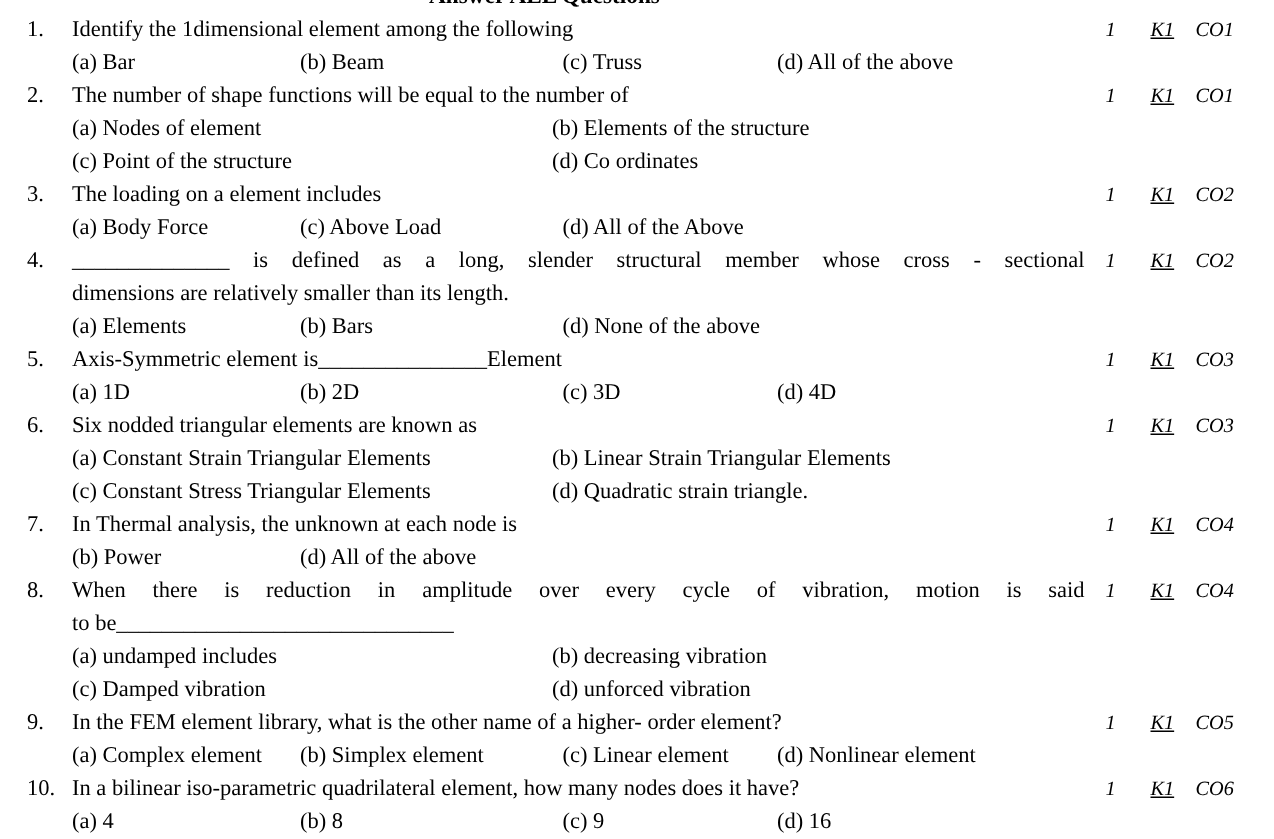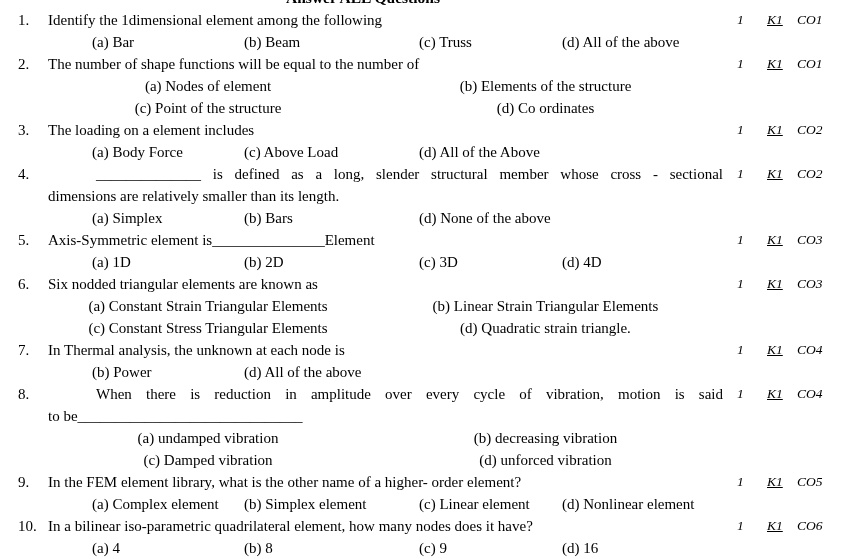--- a/index.html
+++ b/index.html
@@ -42,25 +42,24 @@
   }
   .qbody {
     flex: 1 1 auto;
     padding-right: 14px;
     min-width: 0;
   }
   .qline { white-space: pre-wrap; }
   .qline.justify {
     text-align: justify;
     text-align-last: justify;
-    margin-left: 48px;
   }
   .opts { display: grid; }
-  .opts.four { grid-template-columns: 152px 175px 143px 1fr; margin-left: 44px; }
-  .opts.two  { grid-template-columns: 320px 1fr; text-align: center; }
+  .opts.four { grid-template-columns: 152px 175px 143px 1fr; }
+  .opts.two  { grid-template-columns: 320px 1fr; }
   .opt { white-space: nowrap; overflow: hidden; }
   .qmeta {
     flex: 0 0 104px;
     display: flex;
     font-style: italic;
     font-size: 13.5px;
     line-height: 22px;
   }
   .qmeta .m-marks { width: 30px; }
   .qmeta .m-level { width: 30px; text-decoration: underline; }
@@ -125,21 +124,21 @@
           <span class="m-level">K1</span>
           <span class="m-co">CO2</span>
         </div>
       </div>
       <div class="question">
         <div class="qnum">4.</div>
         <div class="qbody">
           <div class="qline justify">______________ is defined as a long, slender structural member whose cross - sectional</div>
           <div class="qline">dimensions are relatively smaller than its length.</div>
           <div class="opts four">
-            <div class="opt">(a) Simplex</div>
+            <div class="opt">(a) Elements</div>
             <div class="opt">(b) Bars</div>
             <div class="opt">(d) None of the above</div>
           </div>
         </div>
         <div class="qmeta">
           <span class="m-marks">1</span>
           <span class="m-level">K1</span>
           <span class="m-co">CO2</span>
         </div>
       </div>
@@ -193,21 +192,21 @@
           <span class="m-level">K1</span>
           <span class="m-co">CO4</span>
         </div>
       </div>
       <div class="question">
         <div class="qnum">8.</div>
         <div class="qbody">
           <div class="qline justify">When there is reduction in amplitude over every cycle of vibration, motion is said</div>
           <div class="qline">to be______________________________</div>
           <div class="opts two">
-            <div class="opt">(a) undamped vibration</div>
+            <div class="opt">(a) undamped includes</div>
             <div class="opt">(b) decreasing vibration</div>
           </div>
           <div class="opts two">
             <div class="opt">(c) Damped vibration</div>
             <div class="opt">(d) unforced vibration</div>
           </div>
         </div>
         <div class="qmeta">
           <span class="m-marks">1</span>
           <span class="m-level">K1</span>

